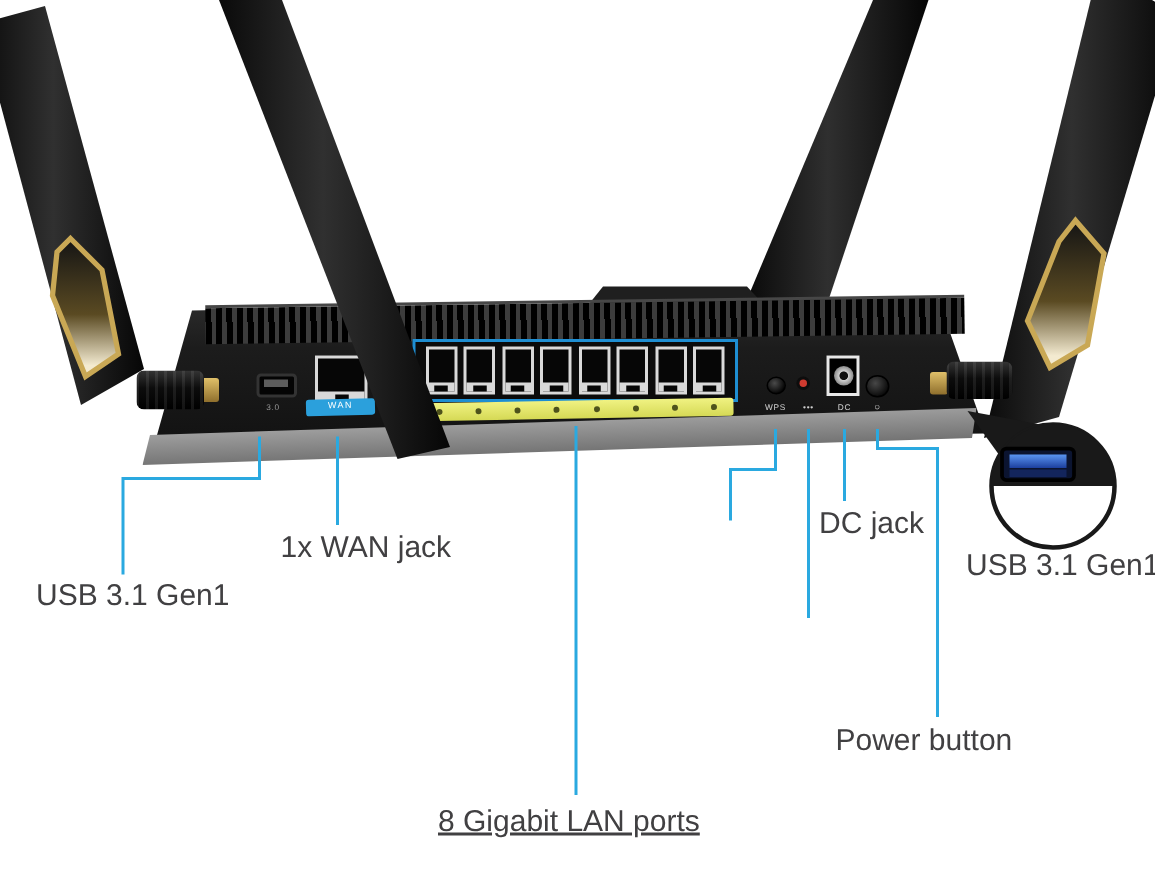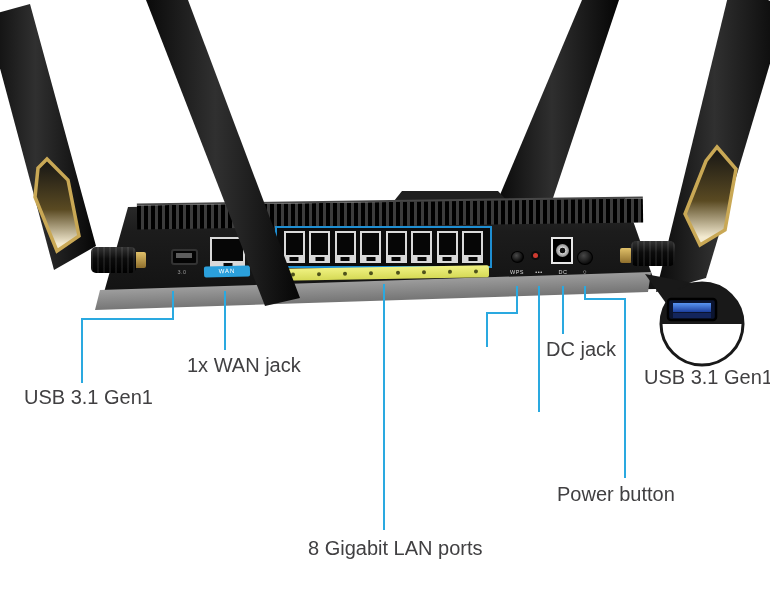--- a/index.html
+++ b/index.html
@@ -114,21 +114,21 @@
   .callout{
     position:absolute;z-index:60;font-size:20px;color:#414042;white-space:nowrap;
   }
   .cl-usb-left{left:24px;top:386px;}
   .cl-wan{left:187px;top:354px;}
   .cl-wps{left:413px;top:351px;}
   .cl-dc{left:546px;top:338px;text-align:center;}
   .cl-reset{left:448px;top:417px;}
   .cl-power{left:557px;top:483px;}
   .cl-usb-right{left:644px;top:366px;}
-  .cl-lan{left:308px;top:537px;}
+  .cl-lan{left:292px;top:537px;text-decoration:underline;}
 </style>
 </head>
 <body>
 
 <div class="scene">
 
   <svg class="abs svg-layer back-layer" viewBox="0 0 770 593">
     <defs>
       <linearGradient id="bladeGrad" x1="0" y1="0" x2="1" y2="0">
         <stop offset="0" stop-color="#090909"></stop>

